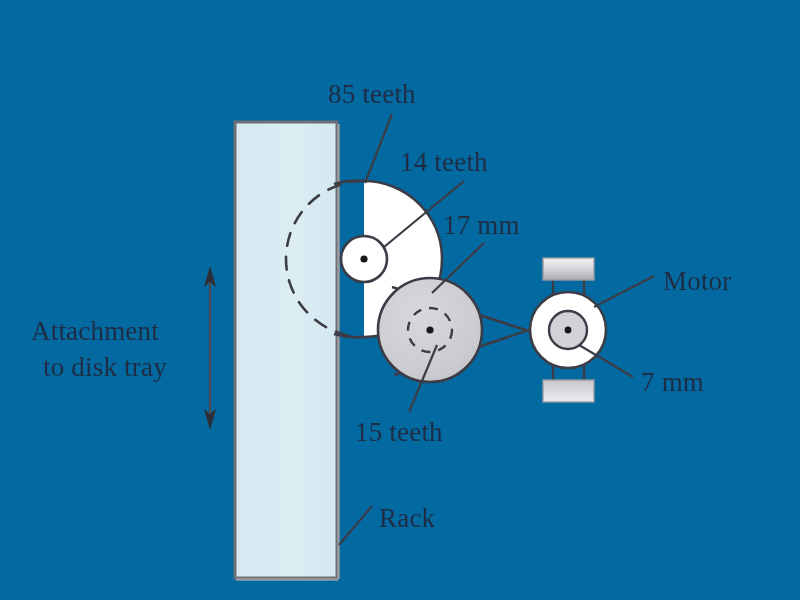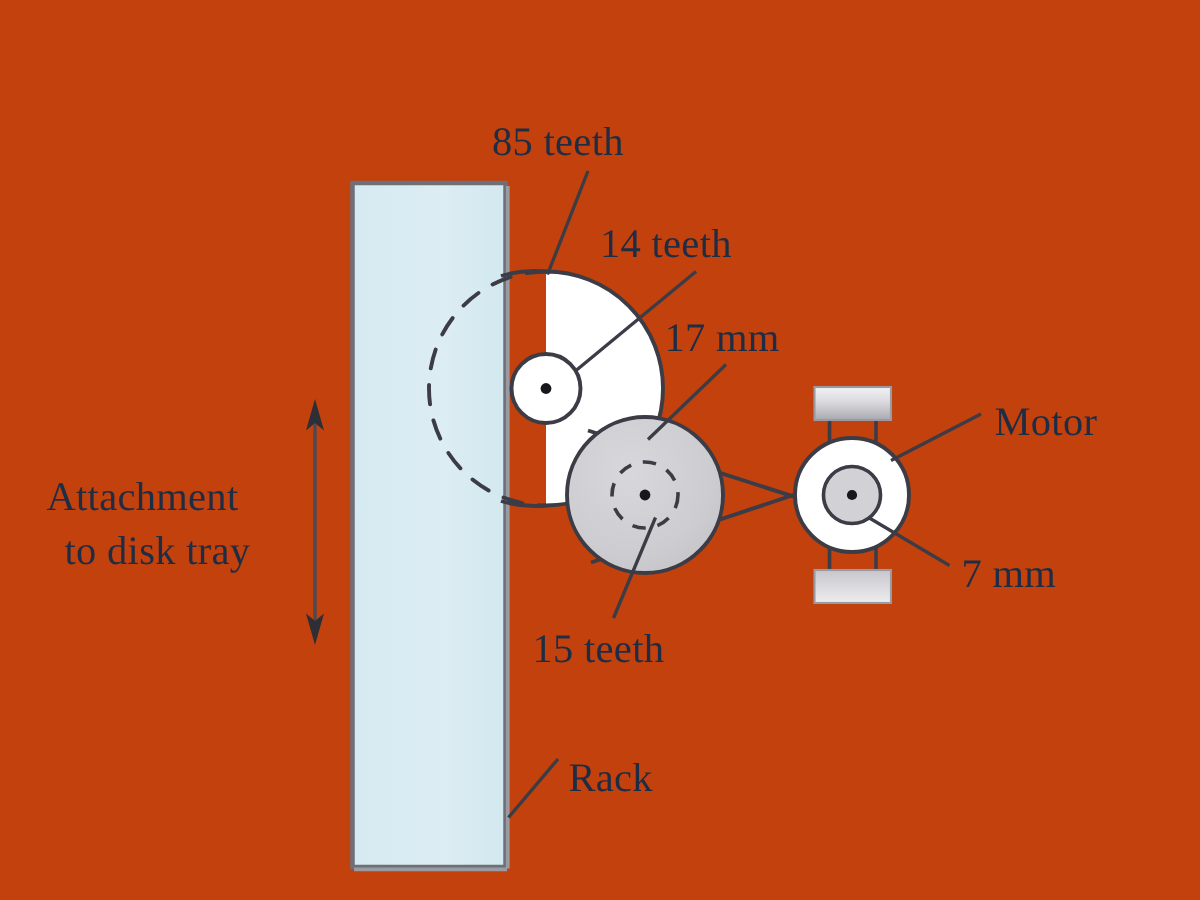--- a/index.html
+++ b/index.html
@@ -10,21 +10,21 @@
   body {
     width: 800px;
     height: 600px;
     overflow: hidden;
     font-family: "Liberation Serif", "DejaVu Serif", serif;
   }
   #figure-root {
     position: relative;
     width: 800px;
     height: 600px;
-    background: #c2410c;
+    background: #0369a1;
   }
   svg#diagram {
     position: absolute;
     top: 0;
     left: 0;
     width: 800px;
     height: 600px;
     display: block;
   }
   .diag-label {

